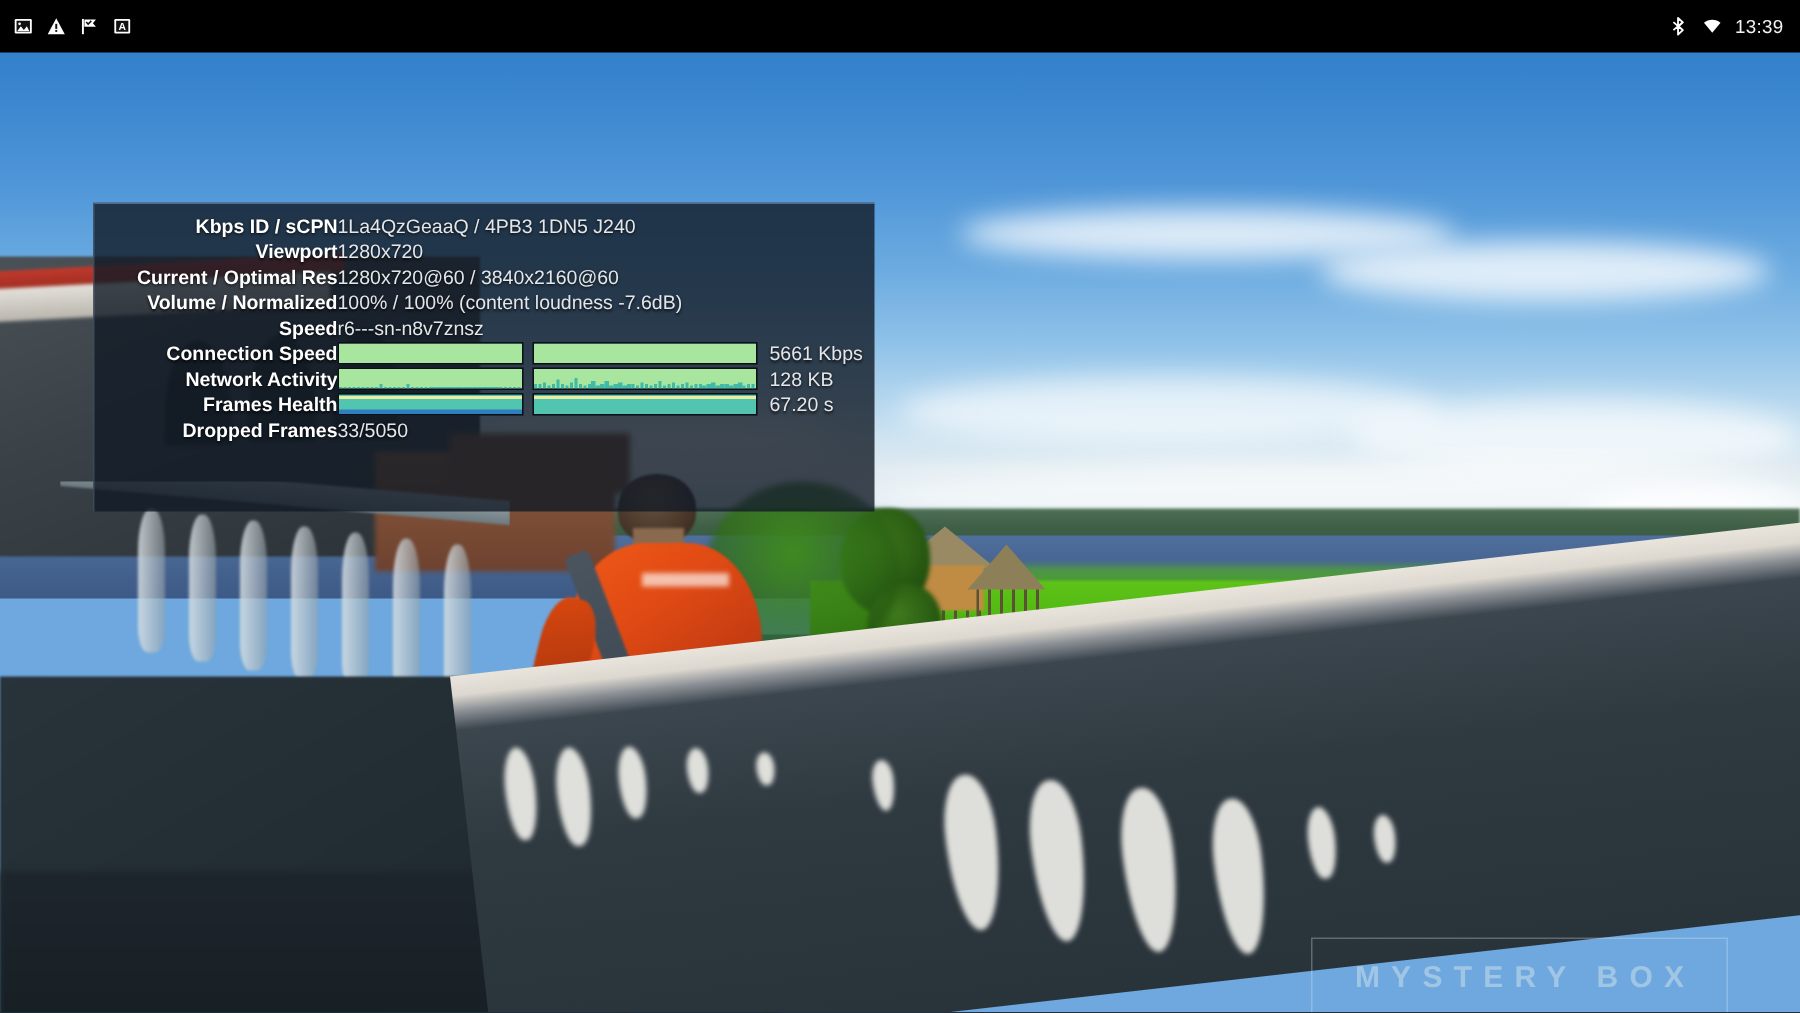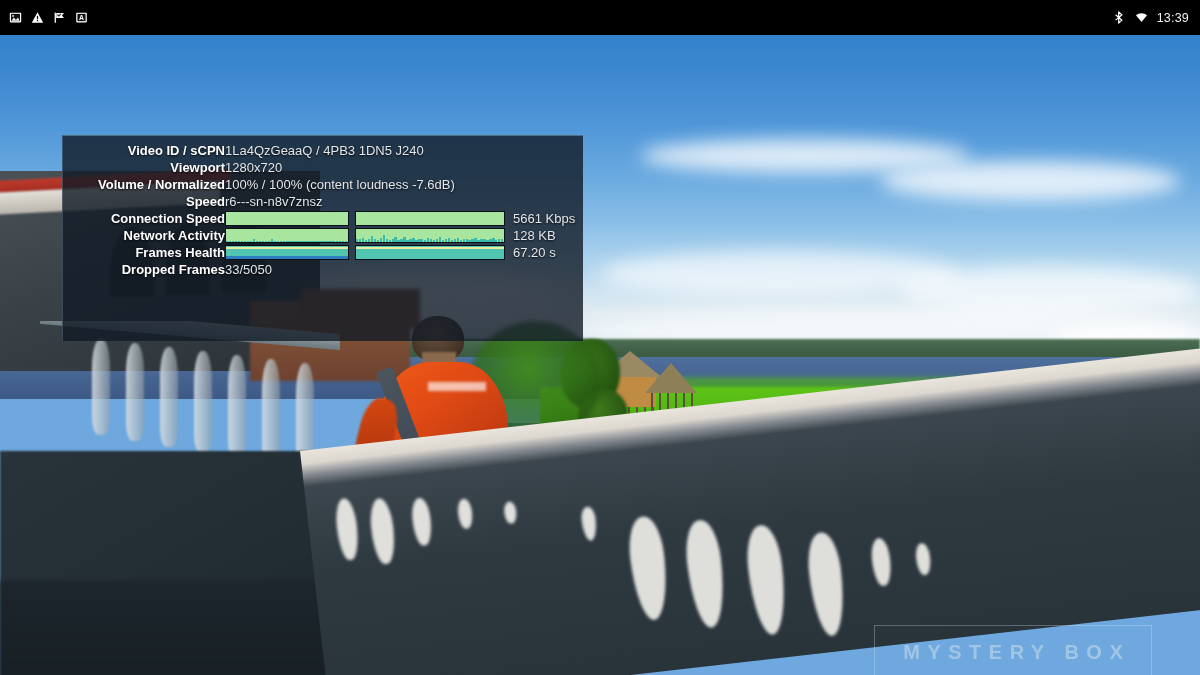--- a/index.html
+++ b/index.html
@@ -496,26 +496,30 @@
     </div>
 
     <div id="watermark">
       <span>MYSTERY BOX</span>
     </div>
 
     <div id="stats">
       <table>
         <tbody>
           <tr>
-            <td class="lab">Video ID / sCPN</td>
+            <td class="lab">Kbps ID / sCPN</td>
             <td class="val">1La4QzGeaaQ / 4PB3 1DN5 J240</td>
           </tr>
           <tr>
             <td class="lab">Viewport</td>
             <td class="val">1280x720</td>
+          </tr>
+          <tr>
+            <td class="lab">Current / Optimal Res</td>
+            <td class="val">1280x720@60 / 3840x2160@60</td>
           </tr>
           <tr>
             <td class="lab">Volume / Normalized</td>
             <td class="val">100% / 100% (content loudness -7.6dB)</td>
           </tr>
           <tr>
             <td class="lab">Speed</td>
             <td class="val">r6---sn-n8v7znsz</td>
           </tr>
 

